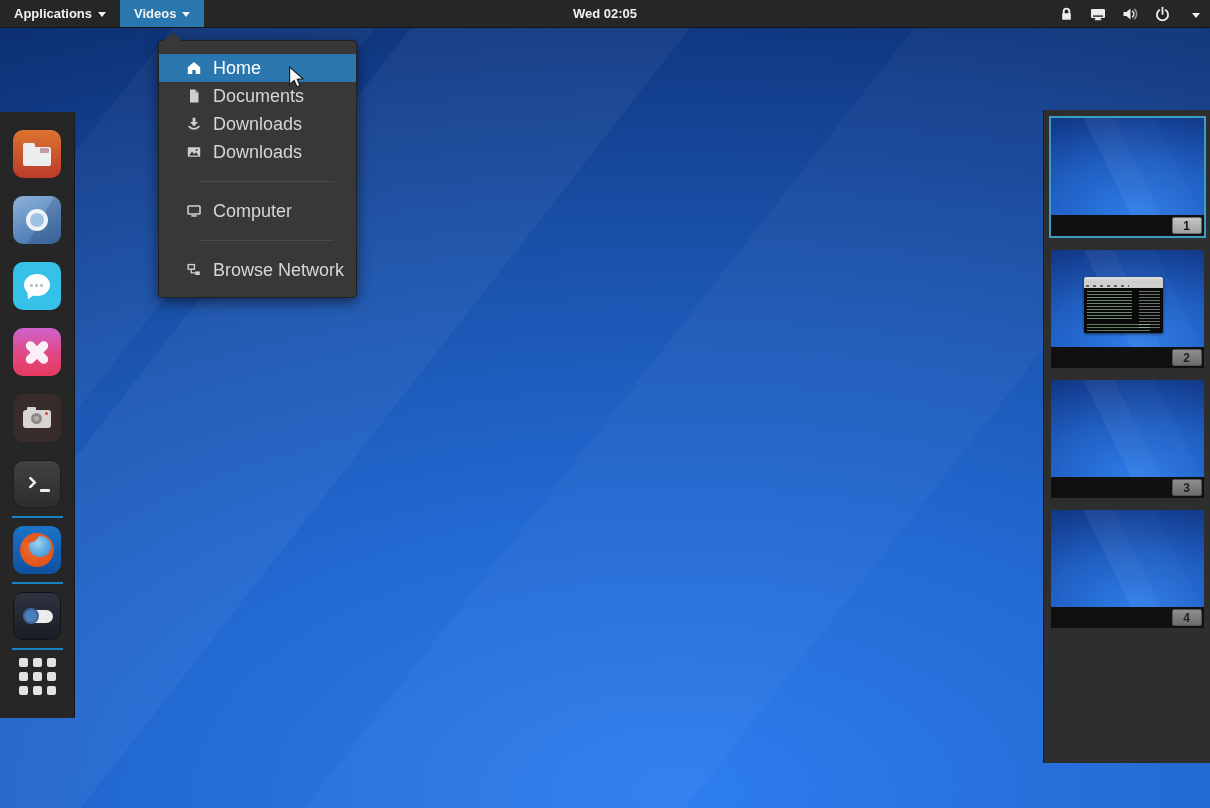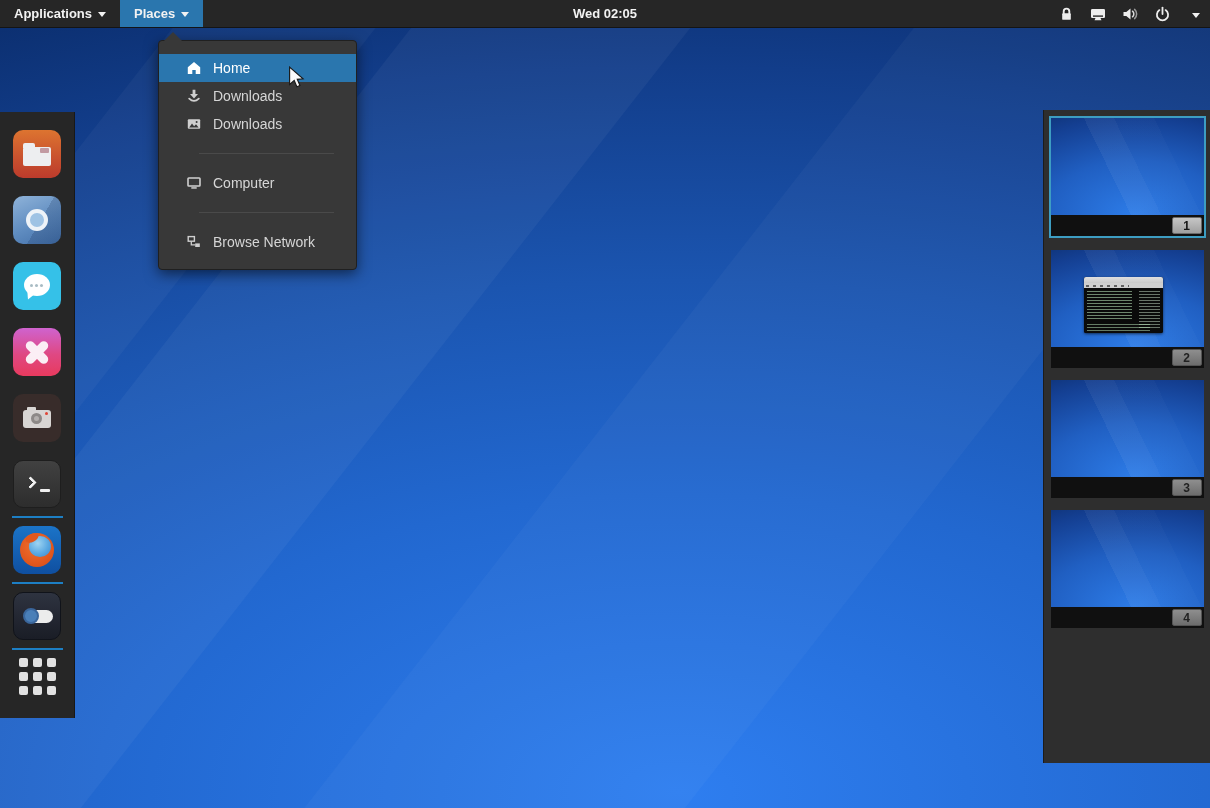--- a/index.html
+++ b/index.html
@@ -86,21 +86,21 @@
   .icon-showapps { background:transparent; width:48px; height:37px; border-radius:0;
     display:grid; grid-template-columns:repeat(3,9px); grid-template-rows:repeat(3,9px); gap:5px; justify-content:center; align-content:center; }
   .icon-showapps i { background:#e2e2e2; border-radius:2px; }
 
   
   .places-menu { position:absolute; left:158px; top:40px; width:199px; z-index:60;
     background:#383838; border:1px solid #202020; border-radius:4px;
     box-shadow:0 4px 14px rgba(0,0,0,.55); padding:13px 0; }
   .places-menu::before { content:""; position:absolute; left:5px; top:-9px; width:0; height:0;
     border-left:9px solid transparent; border-right:9px solid transparent; border-bottom:9px solid #383838; }
-  .menu-item { height:28px; display:flex; align-items:center; padding-left:27px; color:#d6d6d6; font-size:14px; }
+  .menu-item { height:28px; display:flex; align-items:center; padding-left:27px; color:#d6d6d6; font-size:18px; }
   .menu-item .mi-icon { width:16px; height:16px; margin-right:11px; display:flex; align-items:center; justify-content:center; }
   .menu-item.selected { background:#2a76ae; color:#ffffff; }
   .menu-item svg { display:block; }
   .menu-sep { height:1px; background:#4a4a4a; margin:15px 22px 15px 40px; }
 
   
   .ws-panel { position:absolute; right:0; top:110px; width:167px; height:653px; background:#2e2e2e;
     border-left:1px solid #1c1c1c; z-index:20;
     display:flex; flex-direction:column; align-items:center; padding-top:6px; gap:12px; }
   .ws-thumb { position:relative; width:153px; height:118px; flex:0 0 auto; }
@@ -140,21 +140,21 @@
   <div class="streak s2"></div>
   <div class="streak s3"></div>
 
   <div class="topbar">
     <div class="tb-left">
       <button class="tb-menu">
         <span>Applications</span>
         <span class="caret-down"></span>
       </button>
       <button class="tb-menu active">
-        <span>Places</span>
+        <span>Videos</span>
         <span class="caret-down"></span>
       </button>
     </div>
     <div class="tb-clock">Wed 02:05</div>
     <div class="tb-right">
       <span>
         <svg width="15" height="16" viewBox="0 0 16 16">
             <path d="M5 8V5.2a3 3 0 0 1 6 0V8" fill="none" stroke="#ededed" stroke-width="2"></path>
             <rect x="3.4" y="7.2" width="9.2" height="7" rx="1" fill="#ededed"></rect>
           </svg>
@@ -234,20 +234,29 @@
   </div>
 
   <div class="places-menu">
     <div class="menu-item selected">
       <span class="mi-icon">
         <svg width="16" height="16" viewBox="0 0 16 16">
             <path d="M8 2 14.2 7.3V14H9.7v-3.9H6.3V14H1.8V7.3Z" fill="#ffffff"></path>
           </svg>
       </span>
       <span class="mi-label">Home</span>
+    </div>
+    <div class="menu-item">
+      <span class="mi-icon">
+        <svg width="16" height="16" viewBox="0 0 16 16">
+            <path d="M4 1.5h5.3l3.2 3.3v9.7H4Z" fill="#cfcfcf"></path>
+            <path d="M9.3 1.5v3.3h3.2Z" fill="#8f8f8f"></path>
+          </svg>
+      </span>
+      <span class="mi-label">Documents</span>
     </div>
     <div class="menu-item">
       <span class="mi-icon">
         <svg width="16" height="16" viewBox="0 0 16 16">
             <path d="M6.6 1.8h2.8v4.3H12L8 10.4 4 6.1h2.6Z" fill="#cfcfcf"></path>
             <path d="M3.2 10.6q4.8 4.6 9.6 0" fill="none" stroke="#cfcfcf" stroke-width="1.8" stroke-linecap="round"></path>
           </svg>
       </span>
       <span class="mi-label">Downloads</span>
     </div>

